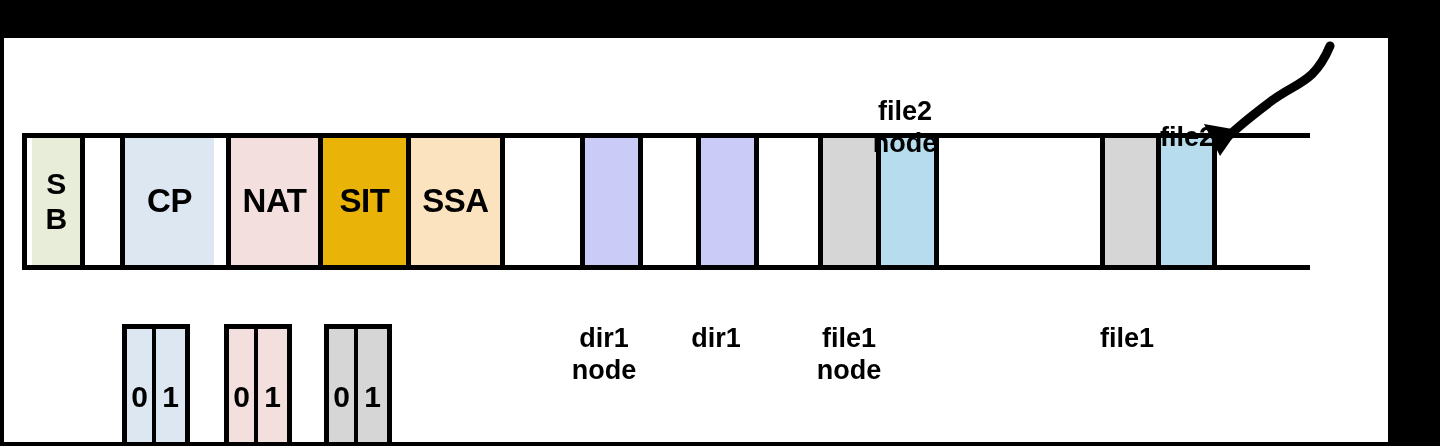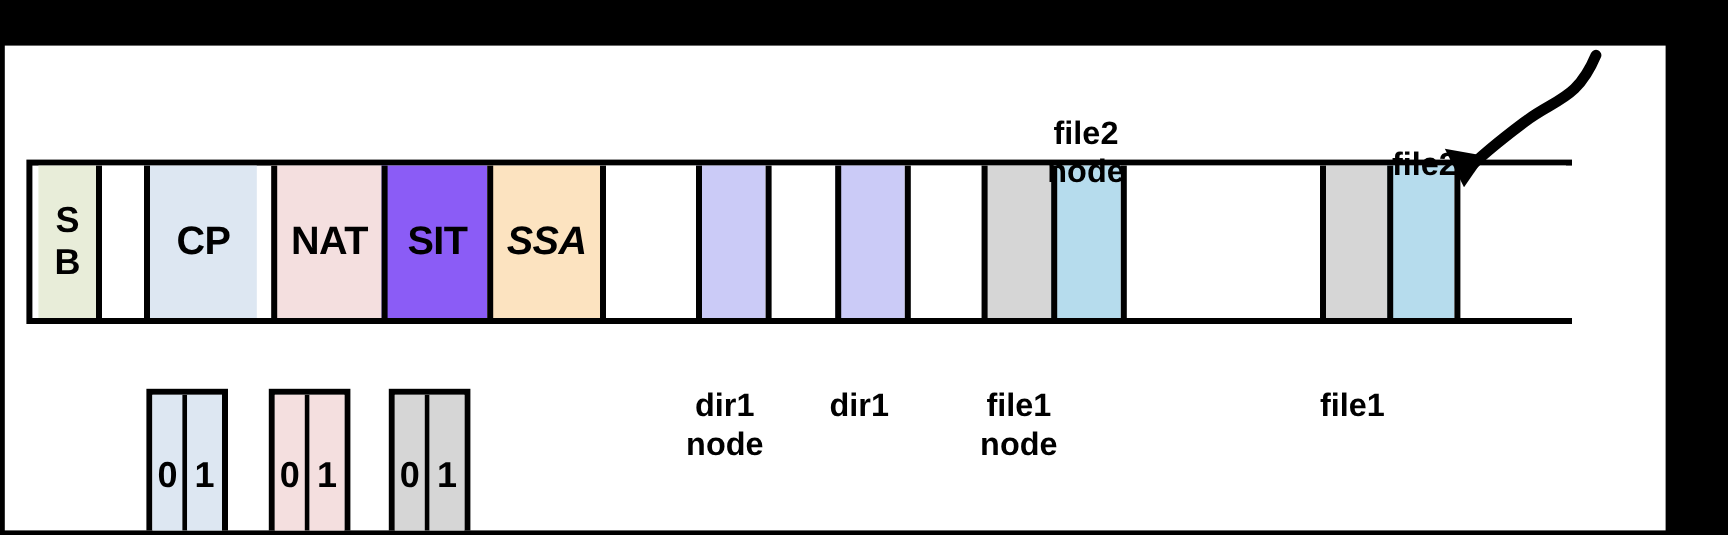--- a/index.html
+++ b/index.html
@@ -127,24 +127,24 @@
           <div class="cell-label stacked">S
 B</div>
         </div>
         <div class="cell" style="border-left: 5px solid rgb(0, 0, 0); left: 53px; width: 40px; background: rgb(255, 255, 255);"></div>
         <div class="cell" style="border-left: 5px solid rgb(0, 0, 0); left: 93px; width: 94px; background: rgb(221, 231, 242);">
           <div class="cell-label">CP</div>
         </div>
         <div class="cell" style="border-left: 5px solid rgb(0, 0, 0); left: 199px; width: 92px; background: rgb(244, 223, 223); justify-content: center;">
           <div class="cell-label">NAT</div>
         </div>
-        <div class="cell" style="border-left: 5px solid rgb(0, 0, 0); left: 291px; width: 88px; background: #8b5cf6;">
+        <div class="cell" style="border-left: 5px solid rgb(0, 0, 0); left: 291px; width: 88px; background: #eab308;">
           <div class="cell-label">SIT</div>
         </div>
-        <div class="cell" style="border-left: 5px solid rgb(0, 0, 0); left: 379px; width: 94px; background: rgb(252, 227, 192); font-style: italic;">
+        <div class="cell" style="border-left: 5px solid rgb(0, 0, 0); left: 379px; width: 94px; background: rgb(252, 227, 192);">
           <div class="cell-label">SSA</div>
         </div>
         <div class="cell" style="border-left: 5px solid rgb(0, 0, 0); left: 473px; width: 80px; background: rgb(255, 255, 255);"></div>
         <div class="cell" style="border-left: 5px solid rgb(0, 0, 0); left: 553px; width: 58px; background: rgb(203, 203, 247);"></div>
         <div class="cell" style="border-left: 5px solid rgb(0, 0, 0); left: 611px; width: 58px; background: rgb(255, 255, 255);"></div>
         <div class="cell" style="border-left: 5px solid rgb(0, 0, 0); left: 669px; width: 58px; background: rgb(203, 203, 247);"></div>
         <div class="cell" style="border-left: 5px solid rgb(0, 0, 0); left: 727px; width: 64px; background: rgb(255, 255, 255);"></div>
         <div class="cell" style="border-left: 5px solid rgb(0, 0, 0); left: 791px; width: 58px; background: rgb(214, 214, 214);"></div>
         <div class="cell" style="border-left: 5px solid rgb(0, 0, 0); left: 849px; width: 58px; background: rgb(182, 220, 237);"></div>
         <div class="cell" style="border-left: 5px solid rgb(0, 0, 0); left: 907px; width: 166px; background: rgb(255, 255, 255);"></div>

